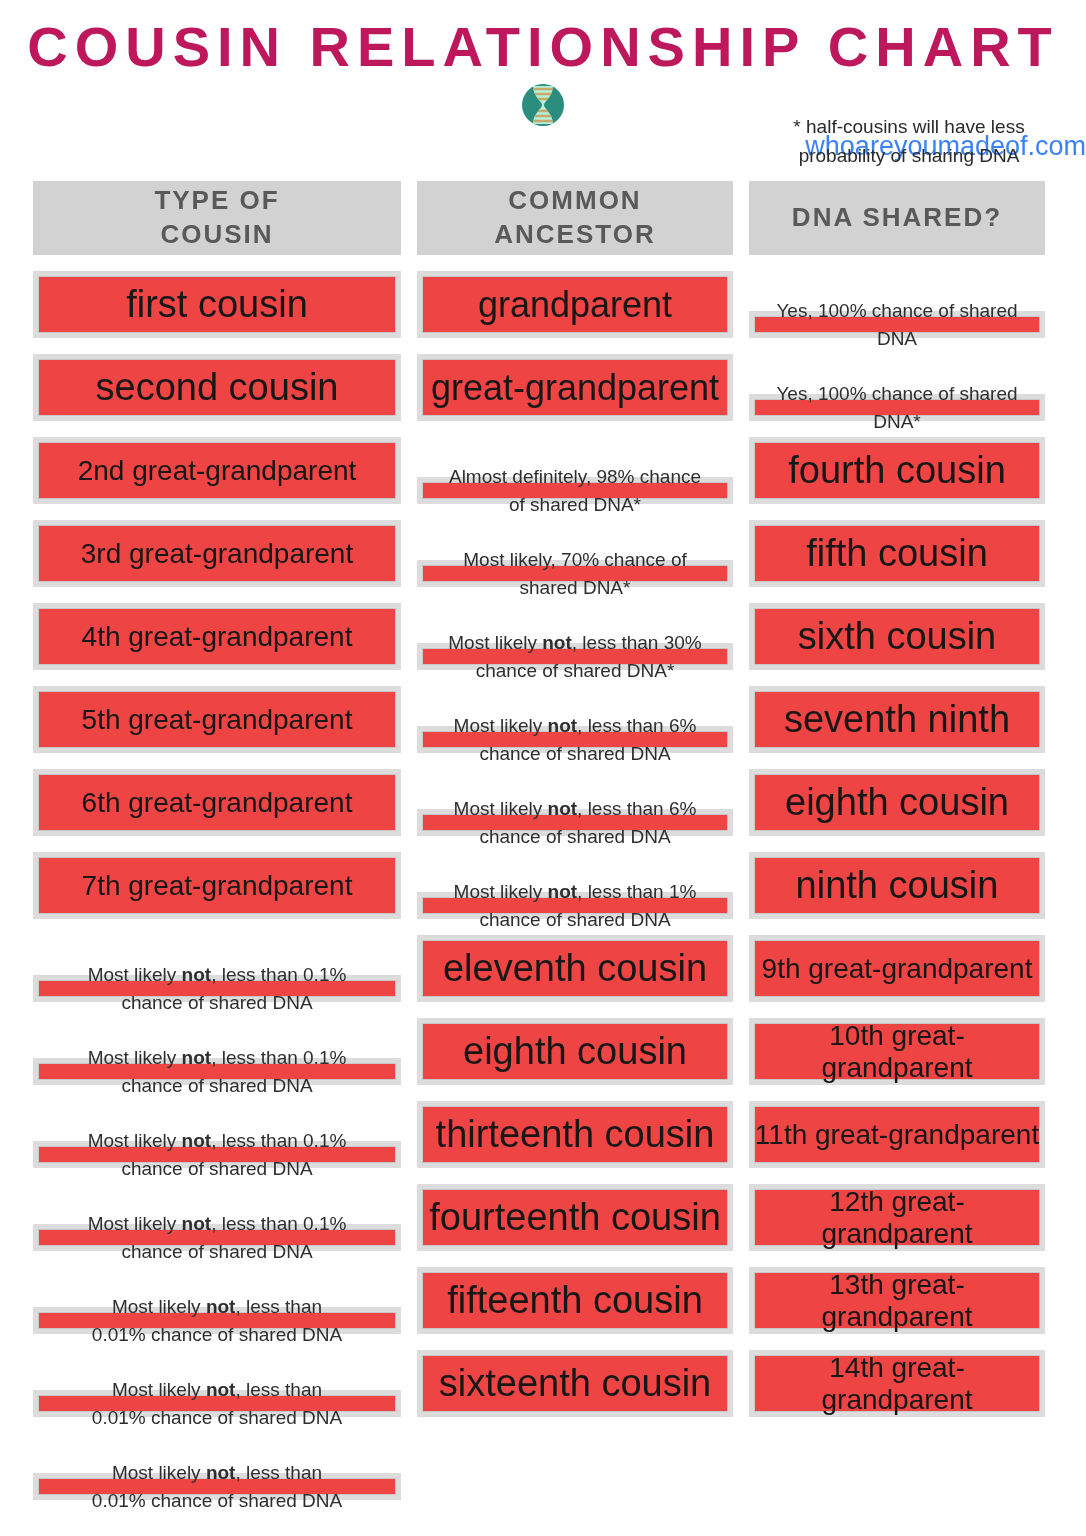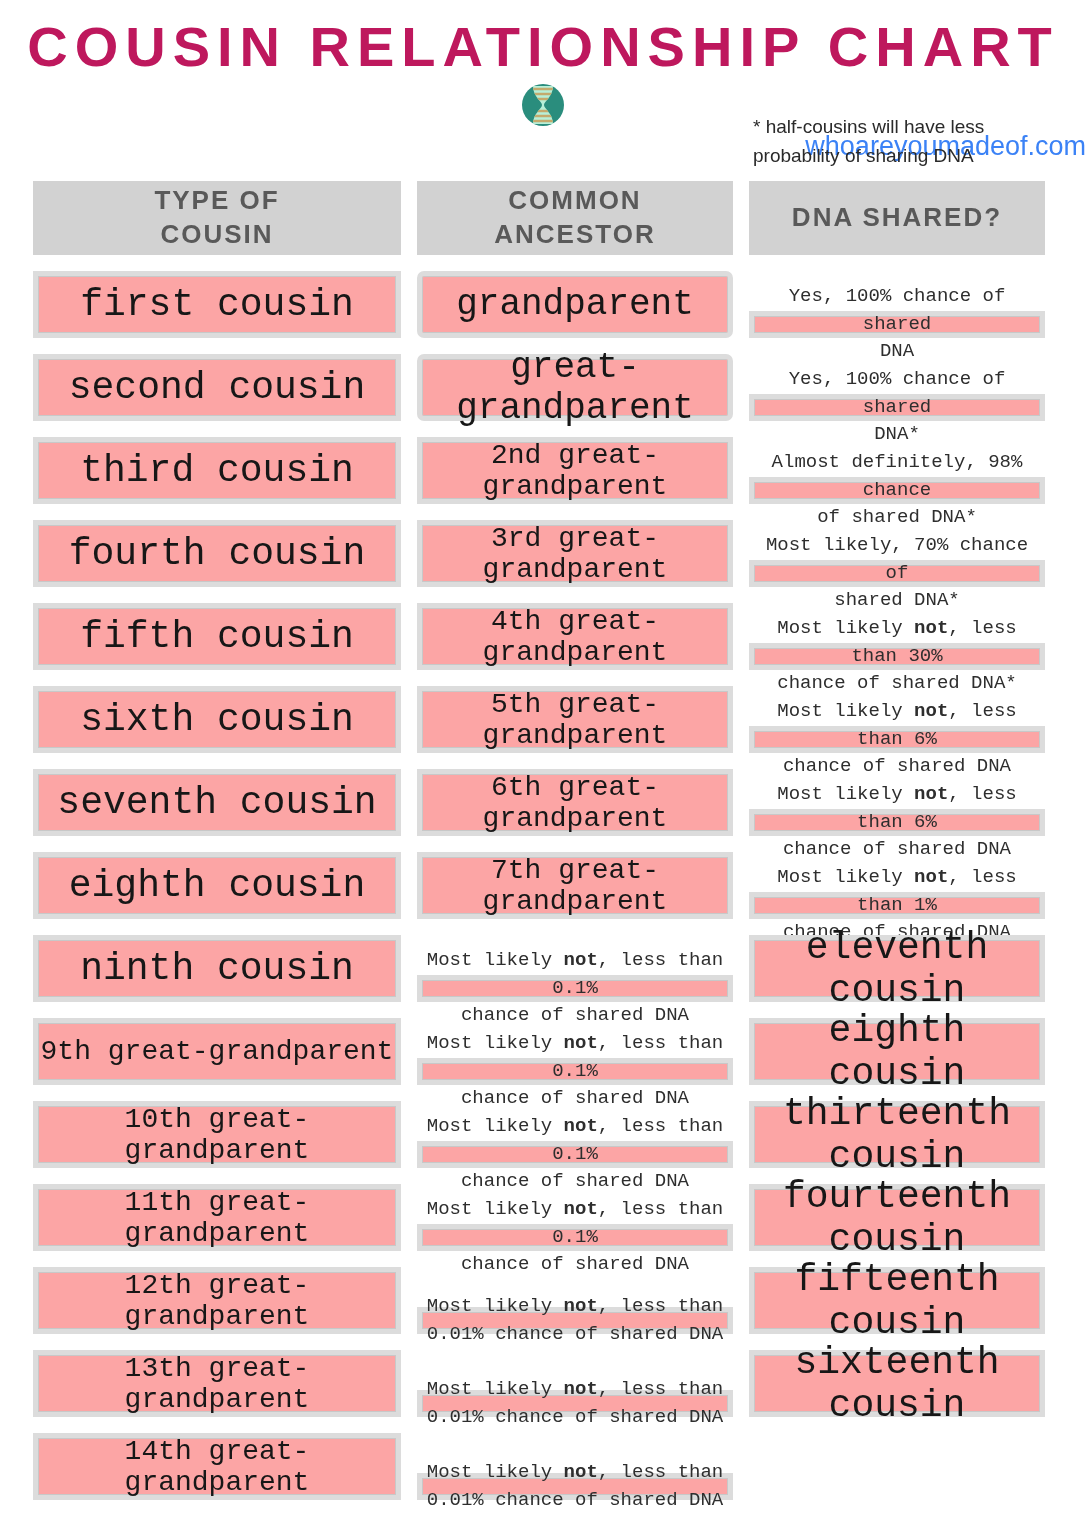--- a/index.html
+++ b/index.html
@@ -15,44 +15,44 @@
   }
   .logo {
     position:absolute; top:83px; left:521px; width:44px; height:44px;
   }
   .site {
     position:absolute; top:131px; left:0; right:0;
     text-align:right; font-size:27px; color:#3b82f6;
   }
   .note {
     position:absolute; top:113px; left:753px; width:312px;
-    text-align:left; font-size:19px; line-height:1.5; color:#2a2a2a;
+    text-align:center; font-size:19px; line-height:1.5; color:#2a2a2a;
   }
   .grid {
     position:absolute; top:181px; left:33px; width:864px;
     display:grid; grid-template-columns:368px 316px 296px;
     grid-template-rows:74px; grid-auto-rows:67px; gap:16px;
   }
   .hcell {
     background:#d2d2d2; color:#595959;
     display:flex; align-items:center; justify-content:center;
     text-align:center; font-size:26px; font-weight:bold;
     letter-spacing:2px; line-height:1.3;
   }
   .hcell .hwrap { max-width:230px; }
   .cell {
-    background:#fca5a5;
+    background:#ef4444;
     border:5px solid #dcdcdc;
     box-shadow: inset 0 0 0 1px #c8c8c8;
     display:flex; align-items:center; justify-content:center;
-    text-align:center; color:#171717;font-family:Liberation Mono, monospace;
+    text-align:center; color:#171717;
   }
   .c1 { font-size:38px; }
   .c2 { font-size:28px; }
-  .c2.big { font-size:36px;border-radius:7px; }
+  .c2.big { font-size:36px; }
   .c3 { font-size:19px; line-height:1.45; color:#2e2e2e; padding:0 0;margin-top:40px; }
   .c3 b { font-weight:bold; }
 </style>
 </head>
 <body>
 
 <h1 class="title">COUSIN RELATIONSHIP CHART</h1>
 
 <div class="logo">
   <svg width="44" height="44" viewBox="0 0 44 44" aria-hidden="true">
@@ -105,23 +105,20 @@
   <div class="cell c1">
     <span>second cousin</span>
   </div>
   <div class="cell c2 big">
     <span>great-grandparent</span>
   </div>
   <div class="cell c3">
     <span>Yes, 100% chance of shared<br>DNA*</span>
   </div>
 
-  <div class="cell c1">
-    <span>third cousin</span>
-  </div>
   <div class="cell c2">
     <span>2nd great-grandparent</span>
   </div>
   <div class="cell c3">
     <span>Almost definitely, 98% chance<br>of shared DNA*</span>
   </div>
 
   <div class="cell c1">
     <span>fourth cousin</span>
   </div>
@@ -146,21 +143,21 @@
     <span>sixth cousin</span>
   </div>
   <div class="cell c2">
     <span>5th great-grandparent</span>
   </div>
   <div class="cell c3">
     <span>Most likely <b>not</b>, less than 6%<br>chance of shared DNA</span>
   </div>
 
   <div class="cell c1">
-    <span>seventh cousin</span>
+    <span>seventh ninth</span>
   </div>
   <div class="cell c2">
     <span>6th great-grandparent</span>
   </div>
   <div class="cell c3">
     <span>Most likely <b>not</b>, less than 6%<br>chance of shared DNA</span>
   </div>
 
   <div class="cell c1">
     <span>eighth cousin</span>

